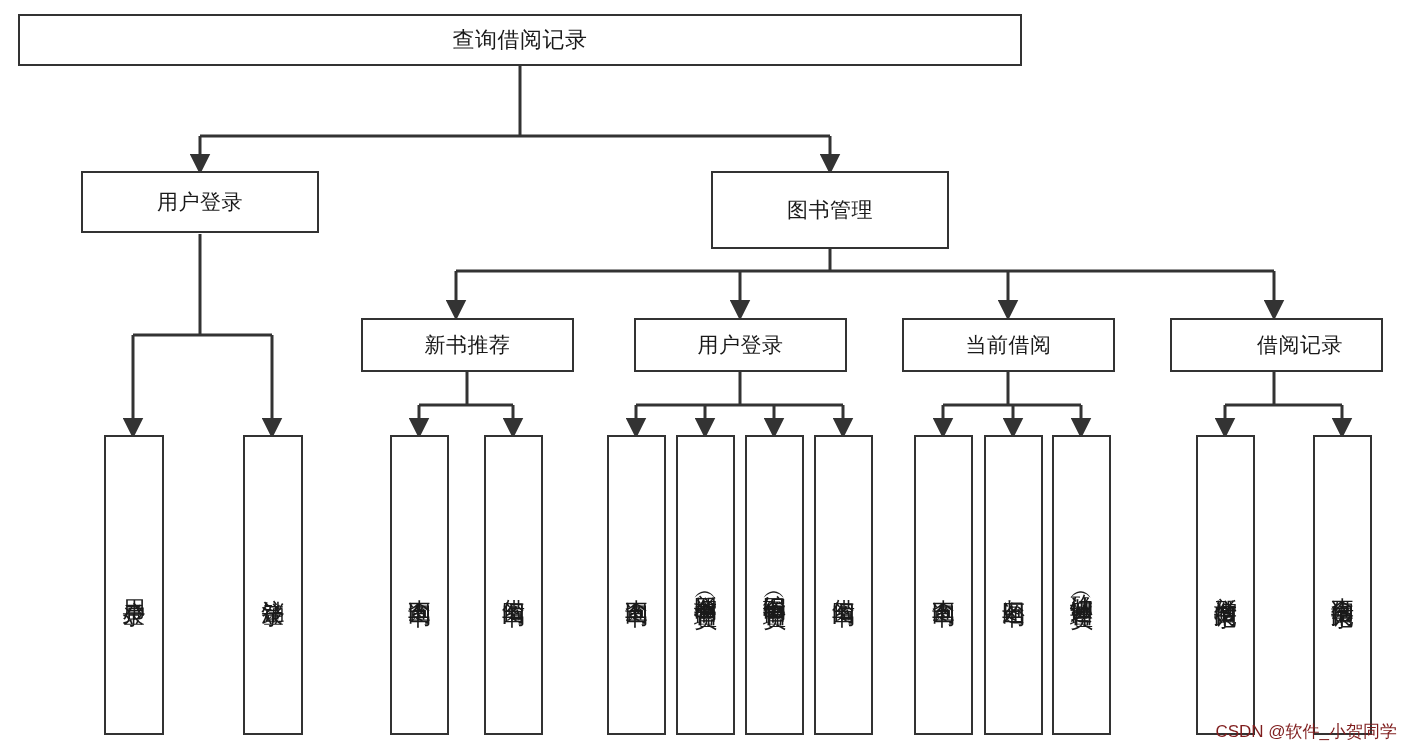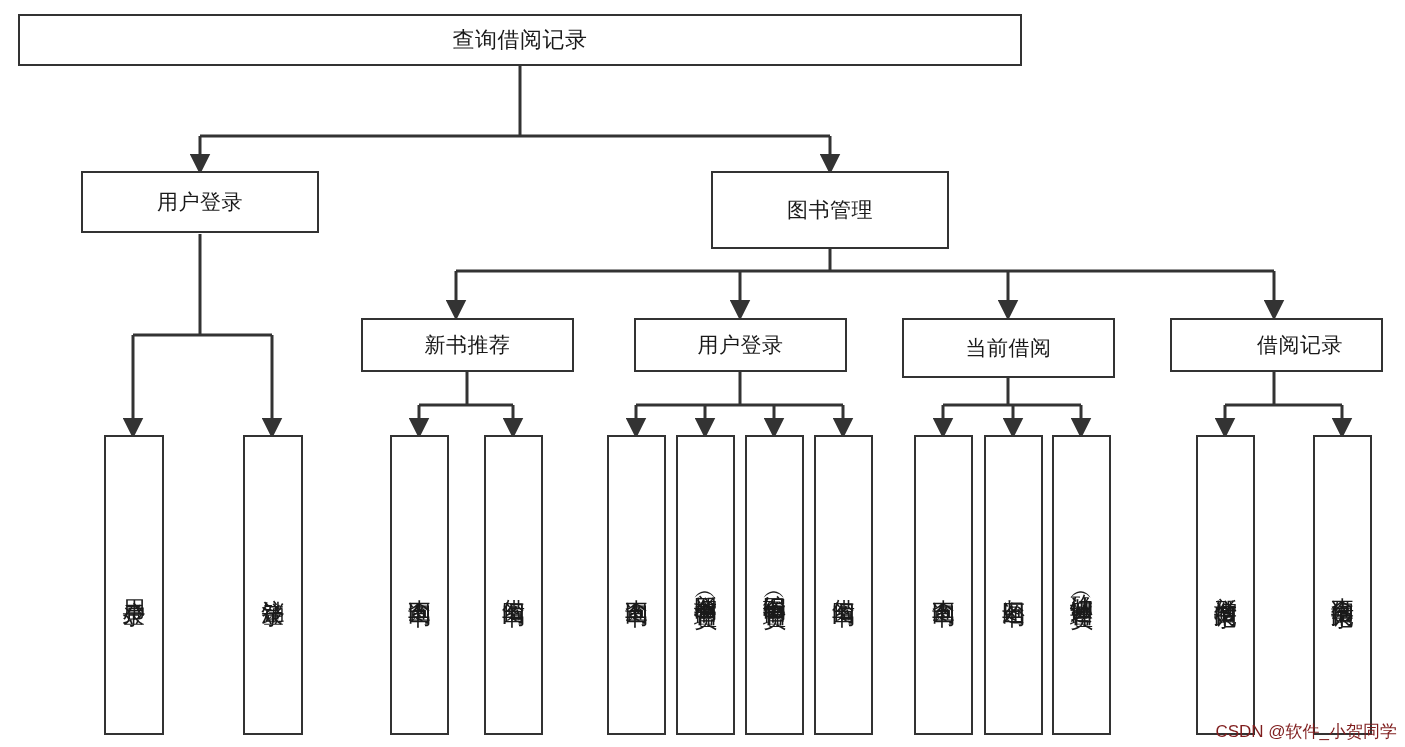--- a/index.html
+++ b/index.html
@@ -140,21 +140,21 @@
   <div class="node h" style="left:711px; top:171px; width:238px; height:78px;">
     <span class="node-label">图书管理</span>
   </div>
 
   <div class="node h" style="left:361px; top:318px; width:213px; height:54px;">
     <span class="node-label">新书推荐</span>
   </div>
   <div class="node h" style="left:634px; top:318px; width:213px; height:54px;">
     <span class="node-label">用户登录</span>
   </div>
-  <div class="node h" style="left:902px; top:318px; width:213px; height:60px;">
+  <div class="node h" style="left:902px; top:318px; width:213px; height:54px;">
     <span class="node-label">当前借阅</span>
   </div>
   <div class="node h" style="left:1170px; top:318px; width:213px; height:54px;padding-left:47px;">
     <span class="node-label">借阅记录</span>
   </div>
 
   <div class="node v" style="left:104px; top:435px; width:60px; height:300px;">
     <span class="node-label">用户登录</span>
   </div>
   <div class="node v" style="left:243px; top:435px; width:60px; height:300px;">

